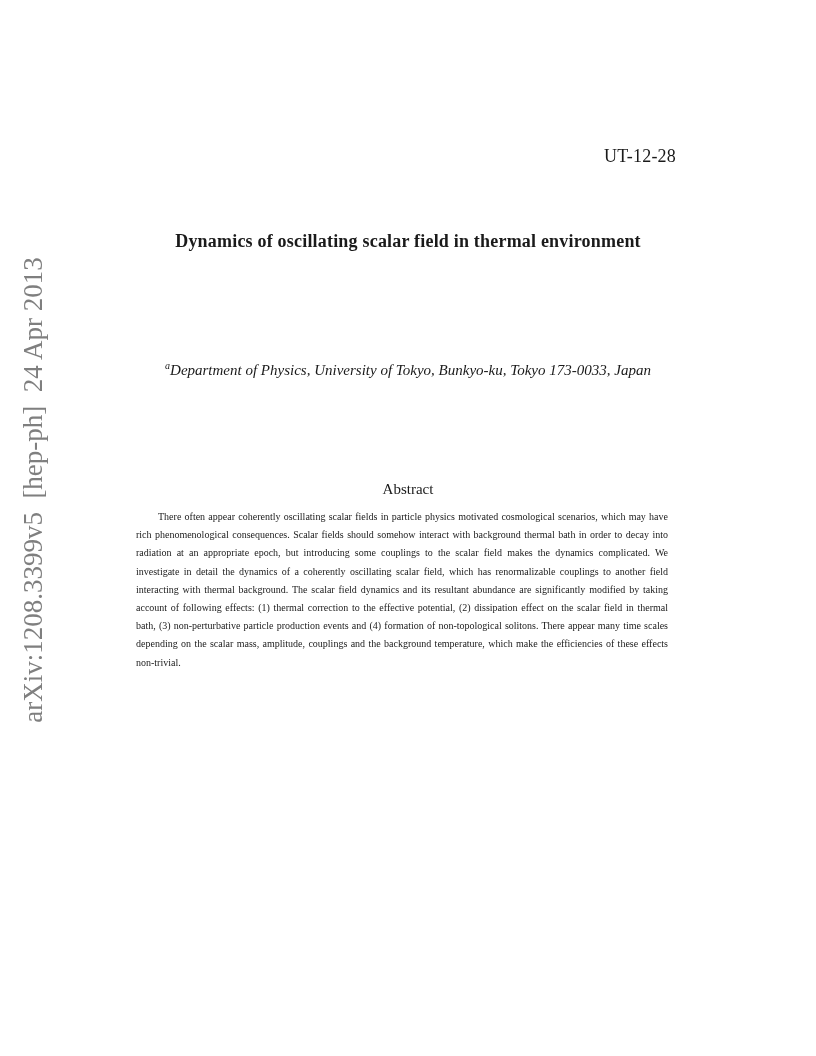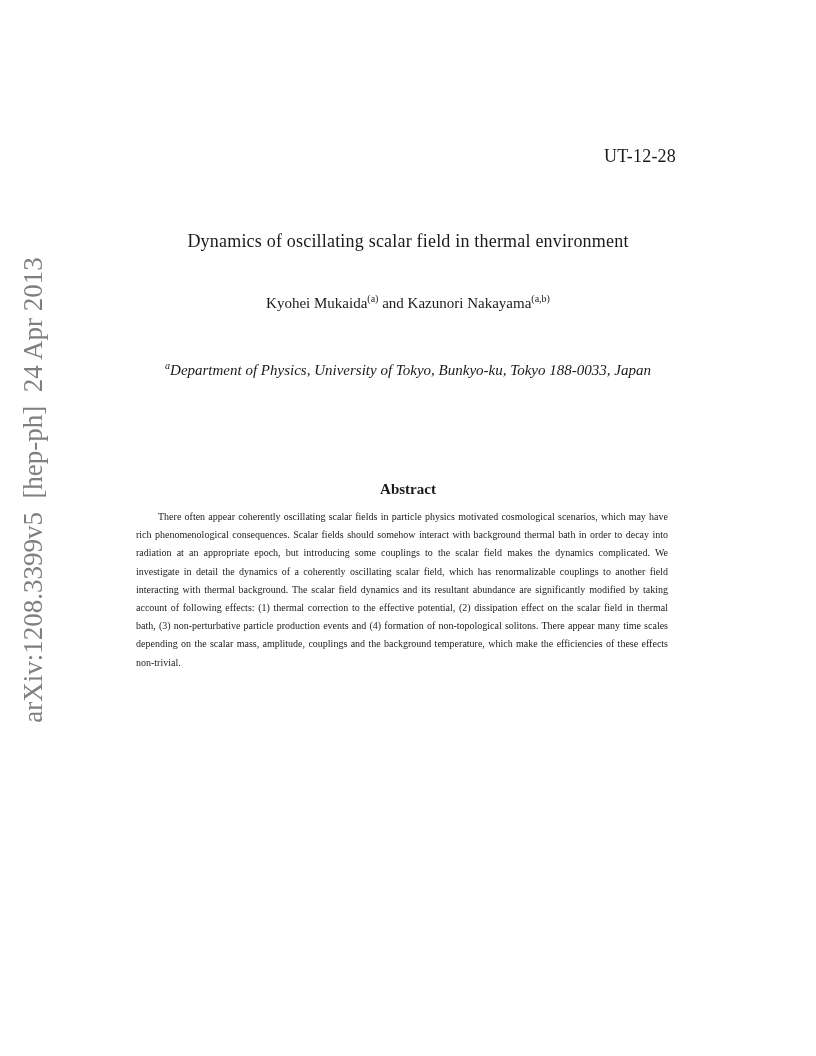--- a/index.html
+++ b/index.html
@@ -32,21 +32,21 @@
     font-size: 27px;
     color: #7f7f7f;
     font-family: "Liberation Serif", "DejaVu Serif", serif;
   }
   .paper-title {
     position: absolute;
     top: 231px;
     left: 98px;
     width: 620px;
     text-align: center;
-    font-weight: normal;
+    font-weight: bold;
     font-size: 18px;
     letter-spacing: 0.2px;
   }
   .author-line {
     position: absolute;
     top: 295px;
     left: 98px;
     width: 620px;
     text-align: center;
     font-size: 15px;
@@ -63,21 +63,21 @@
     line-height: 20px;
   }
   .affiliation { margin-bottom: 9px; }
   .affiliation sup { font-style: italic; }
   .abstract-heading {
     position: absolute;
     top: 481px;
     left: 98px;
     width: 620px;
     text-align: center;
-    font-weight: bold;
+    font-weight: normal;
     font-size: 15px;
   }
   .abstract-body {
     position: absolute;
     top: 508px;
     left: 136px;
     width: 532px;
     font-size: 10px;
     line-height: 18.2px;
     text-align: justify;
@@ -88,27 +88,24 @@
 <body>
 
 <div class="page">
 
   <div class="watermark">arXiv:1208.3399v5  [hep-ph]  24 Apr 2013</div>
 
   <div class="report-number">UT-12-28</div>
 
   <h1 class="paper-title">Dynamics of oscillating scalar field in thermal environment</h1>
 
-  <div class="author-line">
-    <span>Kyohei Mukaida</span><sup>(a)</sup><span> and </span><span>Kazunori Nakayama</span><sup>(a,b)</sup>
-  </div>
 
   <div class="affiliations">
     <div class="affiliation">
-      <sup>a</sup><span>Department of Physics, University of Tokyo, Bunkyo-ku, Tokyo 188-0033, Japan</span>
+      <sup>a</sup><span>Department of Physics, University of Tokyo, Bunkyo-ku, Tokyo 173-0033, Japan</span>
     </div>
   </div>
 
   <div class="abstract-heading">Abstract</div>
 
   <div class="abstract-body">There often appear coherently oscillating scalar fields in particle physics motivated cosmological scenarios, which may have rich phenomenological consequences. Scalar fields should somehow interact with background thermal bath in order to decay into radiation at an appropriate epoch, but introducing some couplings to the scalar field makes the dynamics complicated. We investigate in detail the dynamics of a coherently oscillating scalar field, which has renormalizable couplings to another field interacting with thermal background. The scalar field dynamics and its resultant abundance are significantly modified by taking account of following effects: (1) thermal correction to the effective potential, (2) dissipation effect on the scalar field in thermal bath, (3) non-perturbative particle production events and (4) formation of non-topological solitons. There appear many time scales depending on the scalar mass, amplitude, couplings and the background temperature, which make the efficiencies of these effects non-trivial.</div>
 
 </div>
 
 </body></html>

